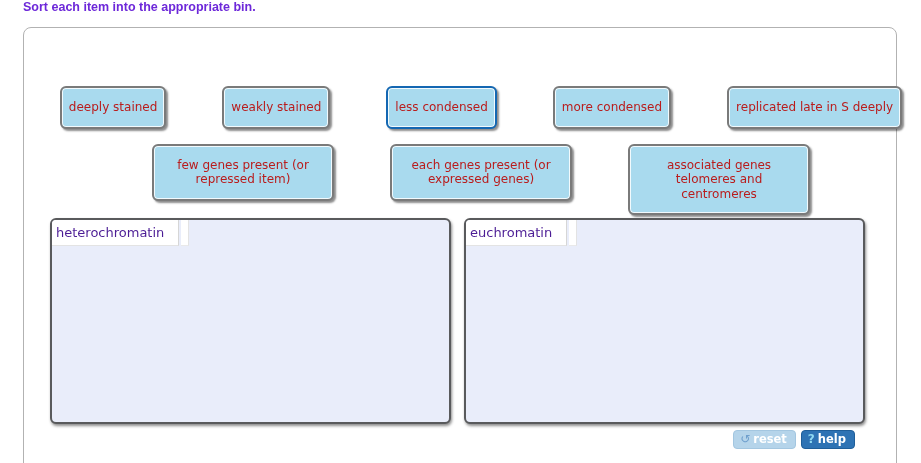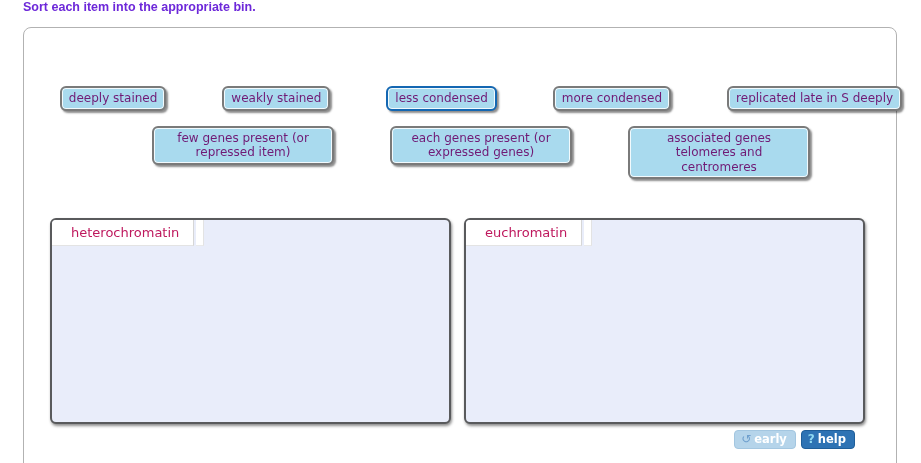--- a/index.html
+++ b/index.html
@@ -35,23 +35,23 @@
     display: flex;
     justify-content: center;
     align-items: flex-start;
     gap: 14px;
   }
   .item-row.row2 { margin-top: 15px; }
   .chip {
     background: #a9daee;
     border: 2px solid #7a7a7a;
     border-radius: 6px;
-    padding: 3px 7px;
+    padding: 12px 7px;
     font-size: 12px;
-    color: #701a75;
+    color: #b91c1c;
     line-height: 1.25;
     box-shadow: 2px 2px 2px rgba(0,0,0,0.45), inset 0 0 0 1px rgba(255,255,255,0.85);
     cursor: pointer;
     white-space: nowrap;
     text-align: center;
     margin-left: 42px;
   }
   .chip.multiline {
     white-space: normal;
     max-width: 164px;
@@ -79,23 +79,23 @@
     position: absolute;
     top: 0; left: 0;
     display: flex;
     gap: 2px;
   }
   .bin-label {
     background: #ffffff;
     border-right: 1px solid #d6d6d6;
     border-bottom: 1px solid #e3e3e3;
     border-top-left-radius: 4px;
-    padding: 5px 14px 5px 19px;
+    padding: 5px 14px 5px 4px;
     font-size: 13px;
-    color: #be185d;
+    color: #4c1d95;
   }
   .bin-notch {
     background: #ffffff;
     border-right: 1px solid #e3e3e3;
     border-bottom: 1px solid #e9e9e9;
     width: 8px;
     height: 26px;
     box-sizing: border-box;
   }
   .button-row {
@@ -162,21 +162,21 @@
       <div class="bin-tab-row">
         <div class="bin-label">euchromatin</div>
         <div class="bin-notch"></div>
       </div>
     </div>
   </div>
 
   <div class="button-row">
     <div class="btn btn-reset">
       <span class="icon">↺</span>
-      <span>early</span>
+      <span>reset</span>
     </div>
     <div class="btn btn-help">
       <span class="icon">?</span>
       <span>help</span>
     </div>
   </div>
 
 </div>
 
 </body></html>

